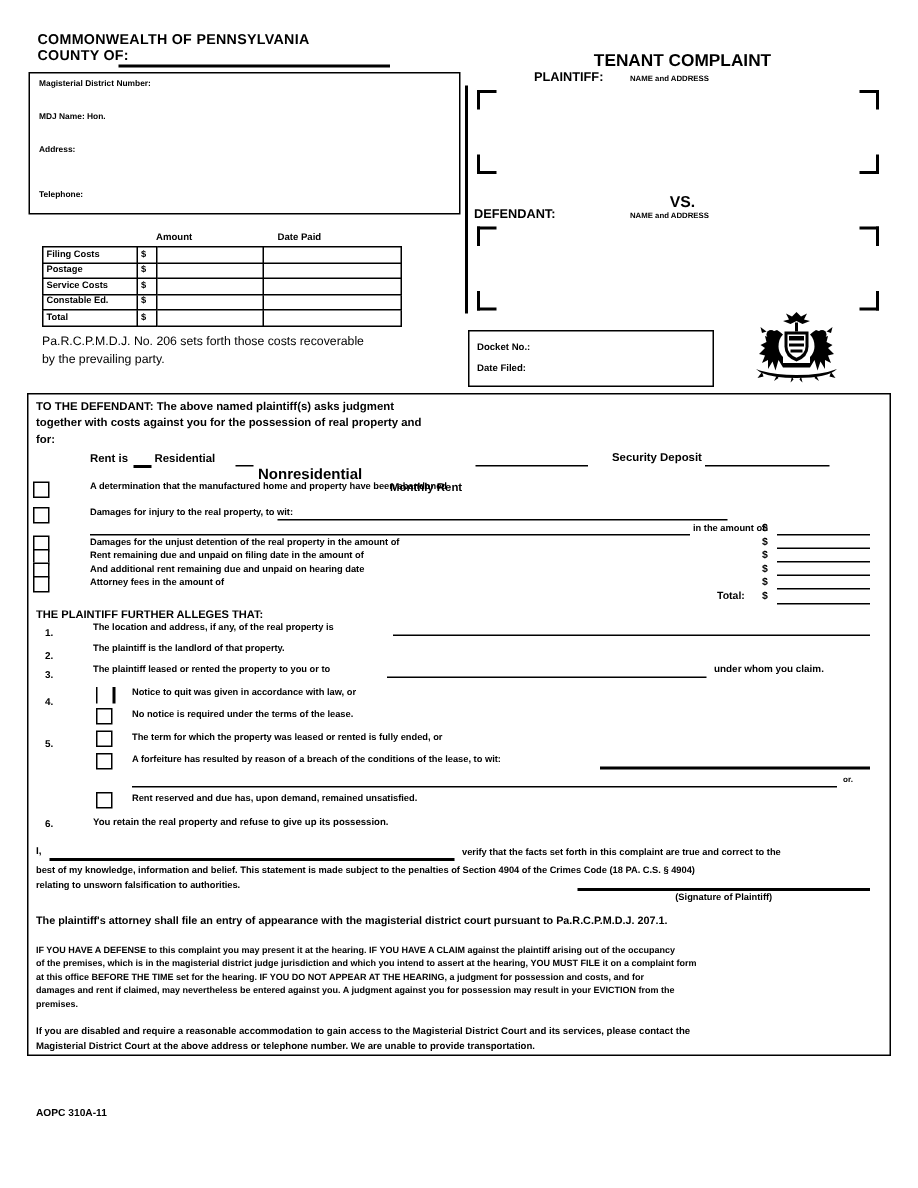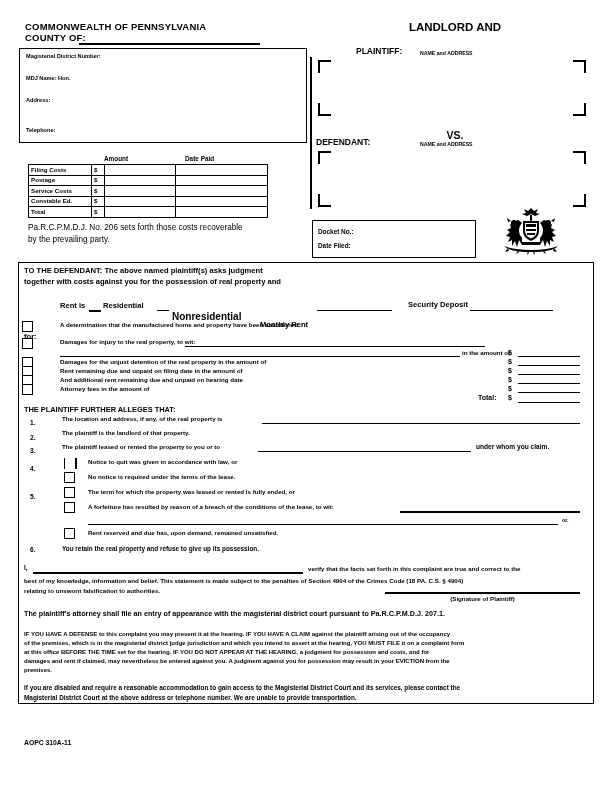--- a/index.html
+++ b/index.html
@@ -31,21 +31,21 @@
 </style>
 </head>
 <body>
 
 <div class="pg">
 
   <div class="t b" style="left:25px;top:22px;font-size:9.5px;letter-spacing:.2px;">COMMONWEALTH OF PENNSYLVANIA</div>
   <div class="t b" style="left:25px;top:33px;font-size:9.5px;letter-spacing:.2px;">COUNTY OF:</div>
   <div class="ul2" style="left:79px;top:43px;width:181px;"></div>
 
-  <div class="t b ctr" style="left:330px;top:22px;width:250px;font-size:11.5px;">LANDLORD AND</div>
+  <div class="t b ctr" style="left:330px;top:36px;width:250px;font-size:11.5px;">TENANT COMPLAINT</div>
 
   <div class="bx" style="left:19px;top:48px;width:288px;height:95px;"></div>
   <div class="t b" style="left:26px;top:54px;font-size:5.6px;">Magisterial District Number:</div>
   <div class="t b" style="left:26px;top:76px;font-size:5.6px;">MDJ Name: Hon.</div>
   <div class="t b" style="left:26px;top:98px;font-size:5.6px;">Address:</div>
   <div class="t b" style="left:26px;top:128px;font-size:5.6px;">Telephone:</div>
 
   <div class="t b" style="left:316px;top:47px;font-size:8.5px;padding-left:40px;">PLAINTIFF:</div>
   <div class="t b" style="left:420px;top:51px;font-size:5.2px;">NAME and ADDRESS</div>
   <div class="cnr" style="left:318px;top:60px;width:268px;height:56px;">
@@ -148,21 +148,21 @@
         <path d="M40 45 l-1 4 l2 -2 Z M46 45 l1 4 l-2 -2 Z"></path>
         <rect x="34" y="36" width="18" height="3"></rect>
       </g>
     </svg>
   </div>
 
   <div class="bx" style="left:18px;top:262px;width:576px;height:442px;"></div>
 
   <div class="t b" style="left:24px;top:267px;font-size:7.6px;">TO THE DEFENDANT: The above named plaintiff(s) asks judgment</div>
   <div class="t b" style="left:24px;top:278px;font-size:7.6px;">together with costs against you for the possession of real property and</div>
-  <div class="t b" style="left:24px;top:289px;font-size:7.6px;margin-top:44px;">for:</div>
+  <div class="t b" style="left:24px;top:289px;font-size:7.6px;">for:</div>
 
   <div class="t b" style="left:60px;top:302px;font-size:7.6px;">Rent is</div>
   <div class="ul2" style="left:89px;top:310px;width:12px;"></div>
   <div class="t b" style="left:103px;top:302px;font-size:7.6px;">Residential</div>
   <div class="ul" style="left:157px;top:310px;width:12px;"></div>
   <div class="t b" style="left:172px;top:312px;font-size:10px;text-align:right;">Nonresidential</div>
   <div class="t b" style="left:260px;top:302px;font-size:7.6px;margin-top:19px;">Monthly Rent</div>
   <div class="ul" style="left:317px;top:310px;width:75px;"></div>
   <div class="t b" style="left:408px;top:301px;font-size:7.6px;">Security Deposit</div>
   <div class="ul" style="left:470px;top:310px;width:83px;"></div>

